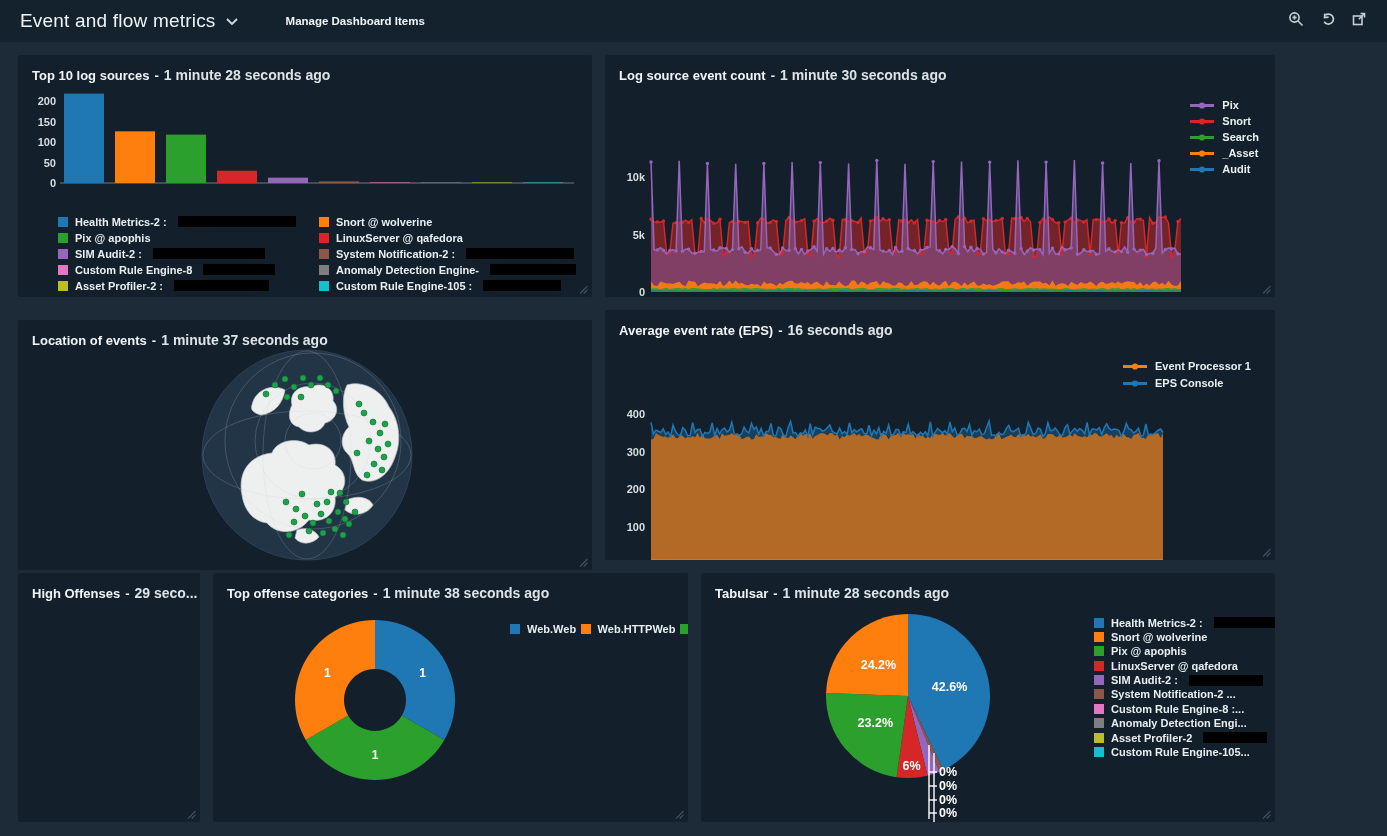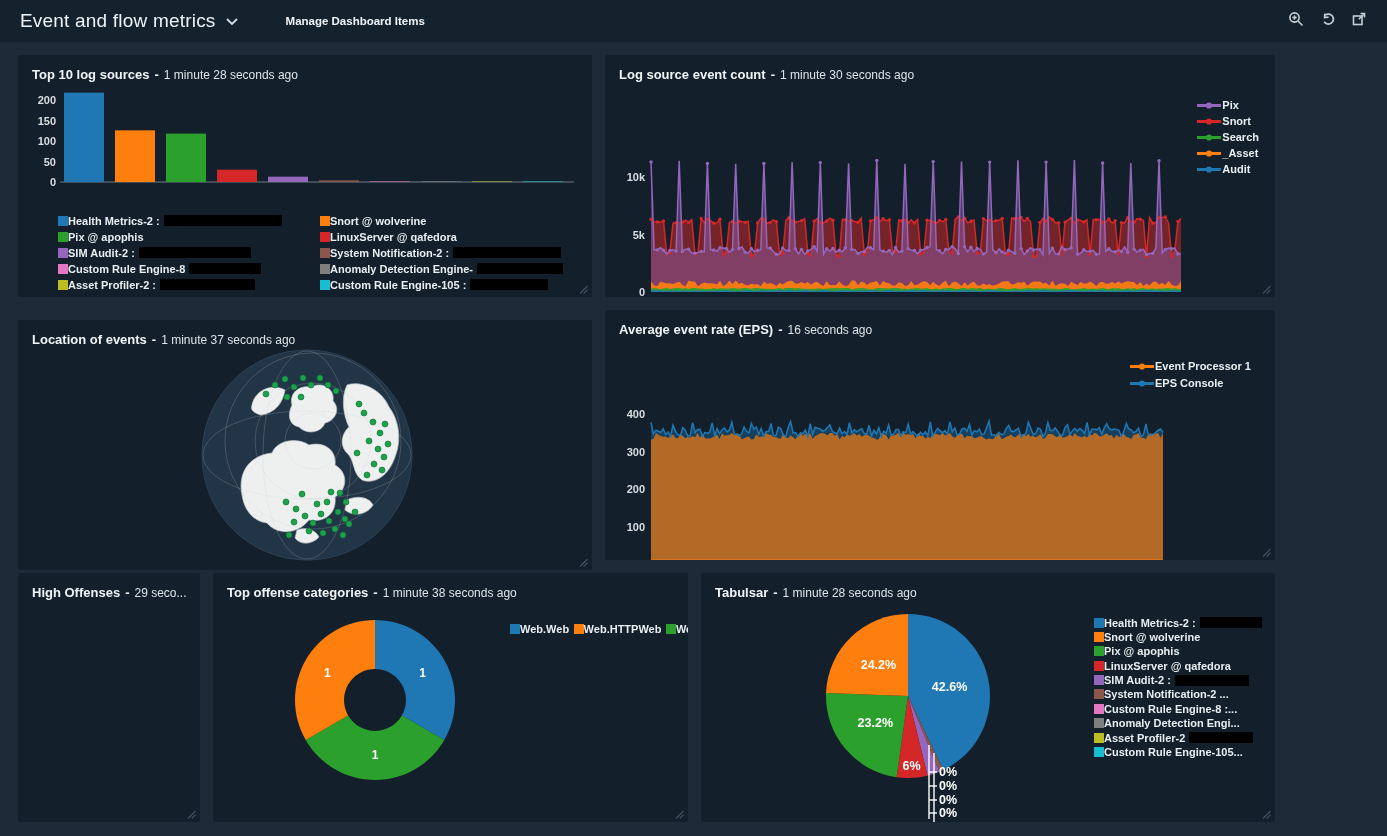--- a/index.html
+++ b/index.html
@@ -22,39 +22,39 @@
   #p2{left:605px;top:55px;width:670px;height:242px}
   #p3{left:18px;top:320px;width:574px;height:250px}
   #p4{left:605px;top:310px;width:670px;height:250px}
   #p5{left:18px;top:573px;width:182px;height:249px}
   #p6{left:213px;top:573px;width:475px;height:249px}
   #p7{left:701px;top:573px;width:574px;height:249px}
 
   .ptitle { display:flex; align-items:flex-end; padding:12px 14px 0 14px; white-space:nowrap; }
   .pt  { color:#f0f4f6; font-size:13px; font-weight:bold; }
   .sep { color:#f0f4f6; font-size:13px; font-weight:bold; margin:0 5px; }
-  .age { color:#dde3e7; font-size:12px; font-weight:normal; }
+  .age { color:#dde3e7; font-size:14px; font-weight:bold; }
 
   .rz { position:absolute; right:4px; bottom:3px; }
 
   
   #chart-bar   { margin:4px 6px 0 8px; }
   #chart-event { position:absolute; left:10px; top:86px; }
   #chart-eps   { position:absolute; left:10px; top:92px; }
   #globe       { position:absolute; left:179px; top:25px; }
   #chart-donut { position:absolute; left:20px; top:26px; }
   #chart-pie   { position:absolute; left:100px; top:22px; }
 
   svg text.tick  { fill:#d9dee1; font:bold 11px "Liberation Sans",sans-serif; }
   svg text.date  { fill:#d9dee1; font:bold 11px "Liberation Sans",sans-serif; }
   svg text.slabel{ fill:#ffffff; font:bold 12px "Liberation Sans",sans-serif; }
   svg text.plabel{ fill:#ffffff; font:bold 12.5px "Liberation Sans",sans-serif; }
 
   
-  .leg-item { display:flex; align-items:center; color:#e9eef1;
+  .leg-item { display:flex; align-items:center; gap:7px; color:#e9eef1;
               font-size:11px; font-weight:bold; cursor:pointer; white-space:nowrap; }
   .sw { width:10px; height:10px; flex:0 0 10px; }
   .redact { display:inline-block; background:#000; height:11px; margin-left:4px; }
 
   #leg-bar { margin-top:12px; padding:0 16px 0 40px; display:grid;
              grid-template-columns:1fr 1fr; column-gap:6px; row-gap:3px; }
   #leg-bar .leg-item { height:13px; }
 
   #leg-event { position:absolute; right:16px; top:44px; display:flex; flex-direction:column; gap:4px; }
   #leg-eps   { position:absolute; right:24px; top:50px; display:flex; flex-direction:column; gap:5px; }

